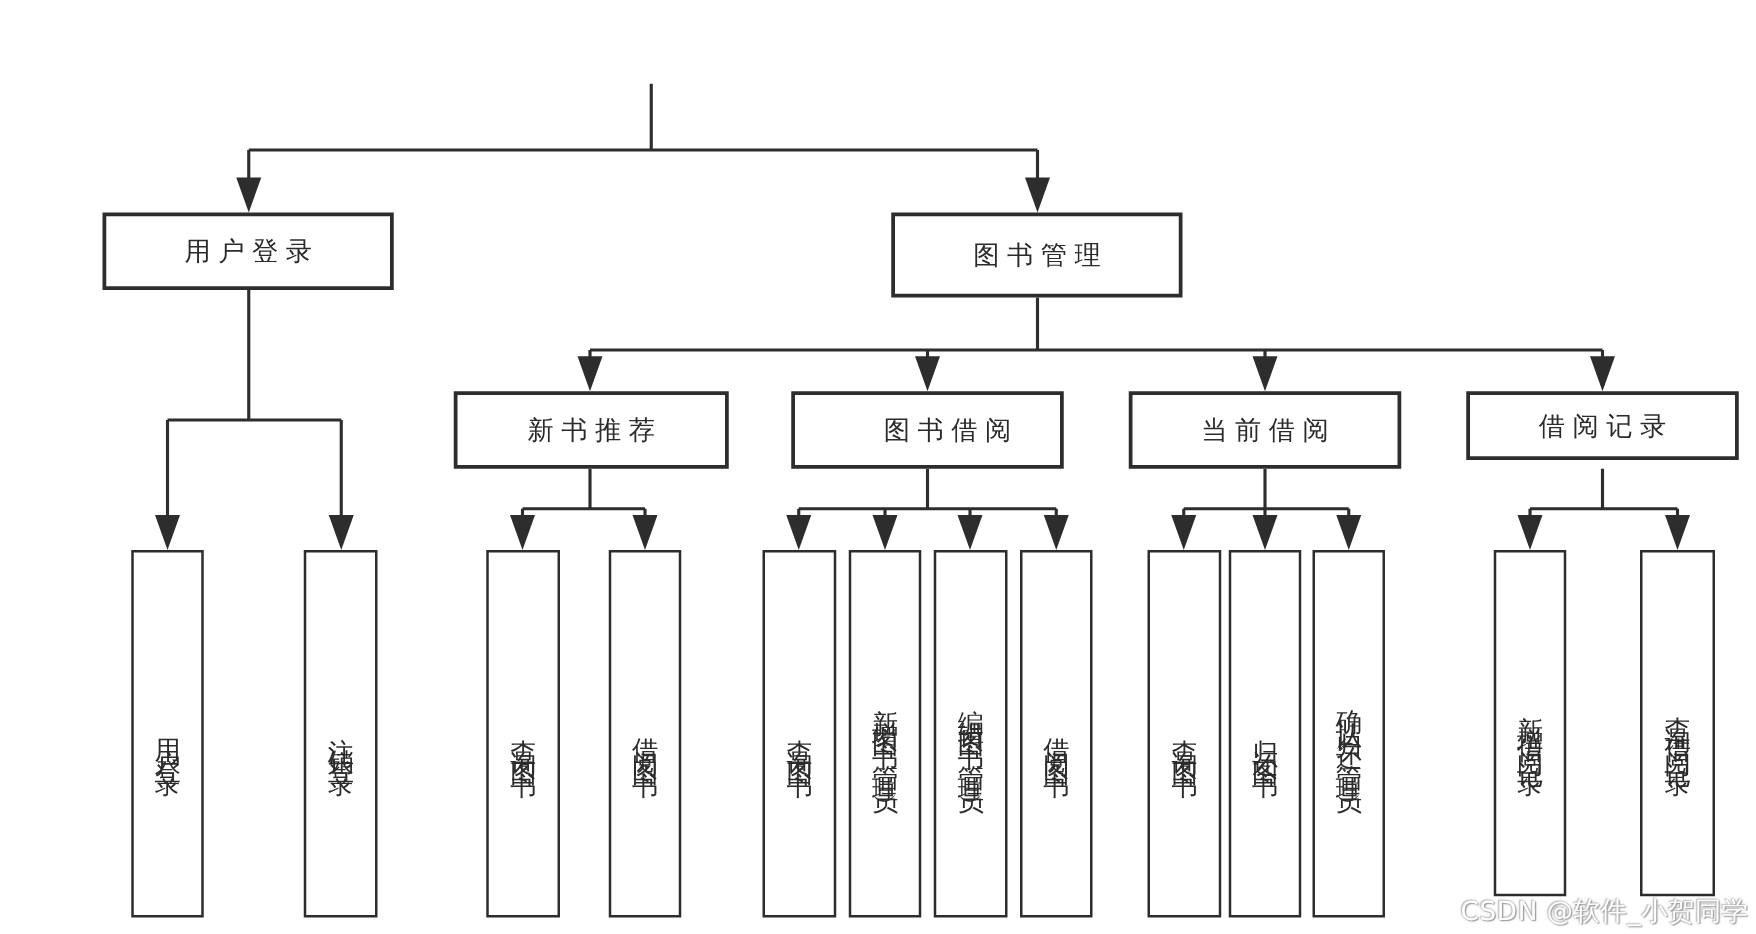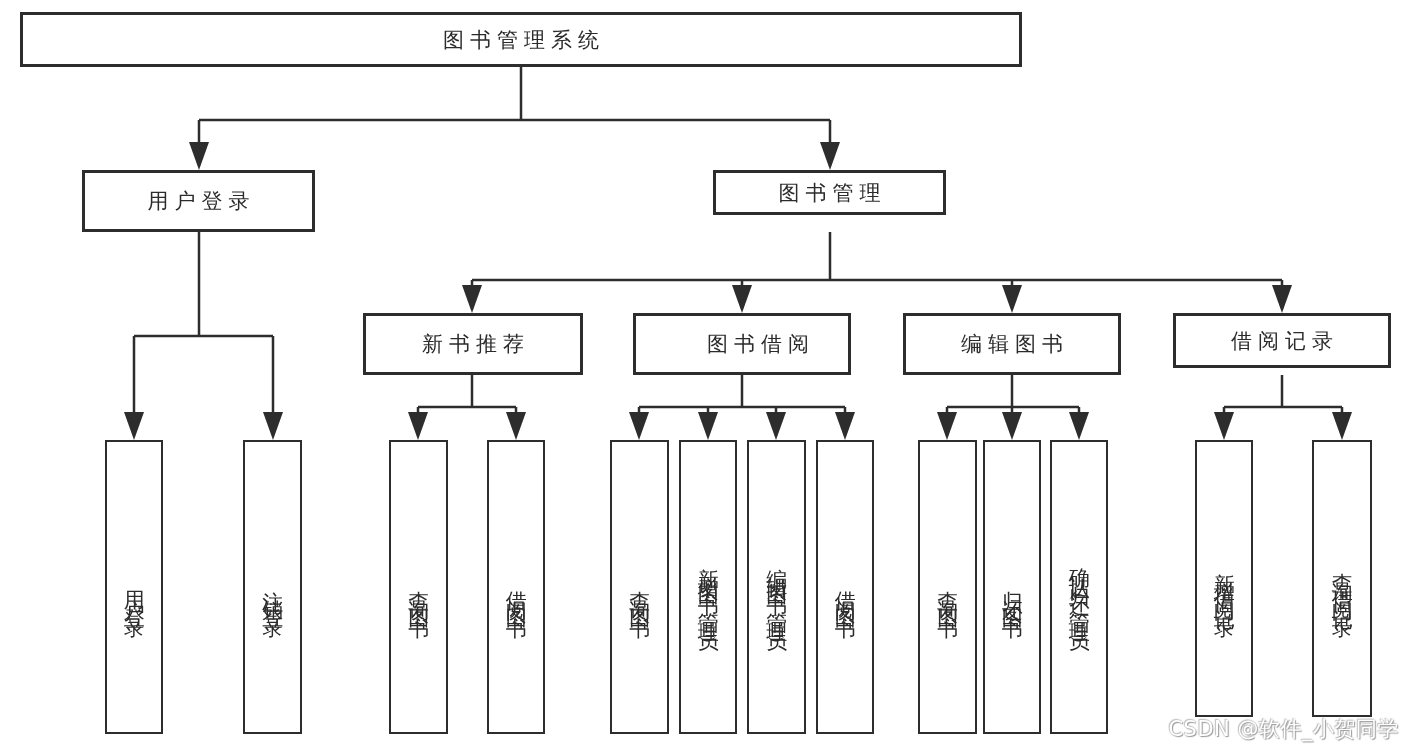--- a/index.html
+++ b/index.html
@@ -87,39 +87,36 @@
       <polygon points="766,412 786,412 776,440"></polygon>
       <polygon points="835,412 855,412 845,440"></polygon>
       <polygon points="937,412 957,412 947,440"></polygon>
       <polygon points="1002,412 1022,412 1012,440"></polygon>
       <polygon points="1069,412 1089,412 1079,440"></polygon>
       <polygon points="1214,412 1234,412 1224,440"></polygon>
       <polygon points="1332,412 1352,412 1342,440"></polygon>
     </g>
   </svg>
 
-  <div class="node h" style="left:20px; top:12px; width:1002px; height:55px;">
-    <span>图书管理系统</span>
-  </div>
 
   <div class="node h" style="left:82px; top:170px; width:233px; height:62px;">
     <span>用户登录</span>
   </div>
-  <div class="node h" style="left:713px; top:170px; width:233px; height:45px;">
+  <div class="node h" style="left:713px; top:170px; width:233px; height:68px;">
     <span>图书管理</span>
   </div>
 
   <div class="node h" style="left:363px; top:313px; width:220px; height:62px;">
     <span>新书推荐</span>
   </div>
   <div class="node h" style="left:633px; top:313px; width:218px; height:62px;padding-left:32px;">
     <span>图书借阅</span>
   </div>
   <div class="node h" style="left:903px; top:313px; width:218px; height:62px;">
-    <span>编辑图书</span>
+    <span>当前借阅</span>
   </div>
   <div class="node h" style="left:1173px; top:313px; width:218px; height:55px;">
     <span>借阅记录</span>
   </div>
 
   <div class="node v" style="left:105px; top:440px; width:58px; height:294px;">
     <span>用户登录</span>
   </div>
   <div class="node v" style="left:243px; top:440px; width:59px; height:294px;">
     <span>注销登录</span>

